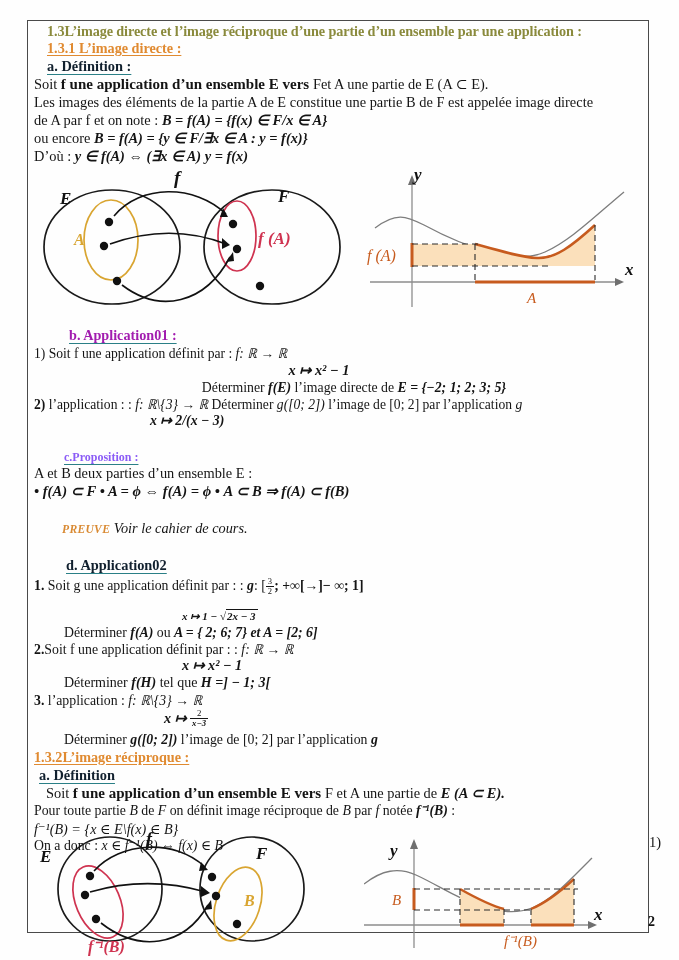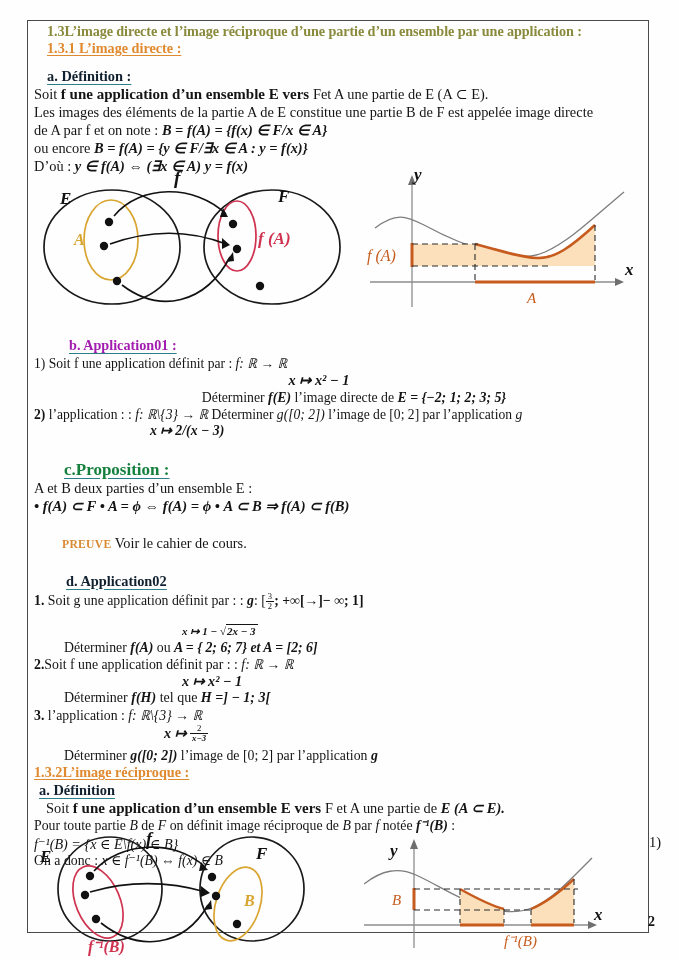--- a/index.html
+++ b/index.html
@@ -61,22 +61,22 @@
   .hdr-a u { text-decoration-color: #2a7f86; text-underline-offset: 2.5px; }
   .hdr-b {
     font-weight: bold;
     font-size: 14.2px;
     color: #a21caf;
     padding-left: 35px;
   }
   .hdr-b u { text-decoration-color: #2a7f86; text-underline-offset: 2.5px; }
   .hdr-c {
     font-weight: bold;
-    font-size: 17px;
-    color: #15803d;
+    font-size: 12px;
+    color: #8b5cf6;
     padding-left: 30px;
   }
   .hdr-c u { text-decoration-color: #2a7f86; text-underline-offset: 2.5px; }
   .hdr-d {
     font-weight: bold;
     font-size: 14.4px;
     color: #11202e;
     padding-left: 32px;
   }
   .hdr-d u { text-decoration-color: #2a7f86; text-underline-offset: 3px; }
@@ -135,21 +135,21 @@
 </head>
 <body>
 
 <div id="page">
   <div id="frame"></div>
 
   <div class="content">
 
     <div class="ln title-main">1.3L’image directe et l’image réciproque d’une partie d’un ensemble par une application :</div>
     <div class="ln title-sub" style="margin-top:2px;">1.3.1 L’image directe :</div>
-    <div class="ln hdr-a" style="margin-top:13px;"><u>a.  Définition :</u></div>
+    <div class="ln hdr-a" style="margin-top:3px;"><u>a.  Définition :</u></div>
 
     <div class="ln body-line" style="margin-top:3px;">
       <span>Soit </span><b style="font-size:15px;">f une application  d’un ensemble E vers </b><span>F</span><span>et A une partie de E (A ⊂ E).</span>
     </div>
     <div class="ln body-line" style="margin-top:3px;">Les images des éléments de la partie A de E constitue une partie B de F est appelée image directe</div>
     <div class="ln body-line" style="margin-top:3px;">
       <span>de A par f et on note : </span><b class="m">B  =  f(A)  =  {f(x)  ∈  F/x  ∈  A}</b>
     </div>
     <div class="ln body-line" style="margin-top:3px;">
       <span>ou encore </span><b class="m">B  =  f(A)  =  {y  ∈  F/∃x  ∈  A :  y  =  f(x)}</b>
@@ -233,21 +233,21 @@
     <div class="ln" style="margin-top:2px; padding-left:116px; font-size:13.8px;">
       <b class="m">x ↦ 2/(x − 3)</b>
     </div>
 
     <div class="ln hdr-c" style="margin-top:22px;"><u>c.Proposition :</u></div>
     <div class="ln body-line" style="margin-top:3px;">A et B deux parties d’un ensemble E :</div>
     <div class="ln" style="margin-top:3px; font-size:14.6px;">
       <b class="m">• f(A) ⊂ F    • A = ϕ ⇔ f(A) = ϕ    • A ⊂ B ⇒ f(A) ⊂ f(B)</b>
     </div>
 
-    <div class="ln preuve" style="margin-top:22px;">
+    <div class="ln preuve" style="margin-top:22px;font-style:italic;">
       <span class="kw">PREUVE</span><span> Voir le cahier de cours.</span>
     </div>
 
     <div class="ln hdr-d" style="margin-top:22px;"><u>d.  Application02</u></div>
     <div class="ln" style="margin-top:4px; font-size:13.8px;">
       <b>1.</b><span> Soit g une application définit par :   : </span><b class="m">g</b><span>: [</span><span class="frac"><span class="num">3</span><span class="den">2</span></span><b>; +∞[→]− ∞; 1]</b>
     </div>
     <div class="ln" style="margin-top:15px; padding-left:148px; font-size:11px;">
       <b class="m">x ↦ 1 − </b><span class="sqrt">√<b class="m rad">2x − 3</b></span>
     </div>

